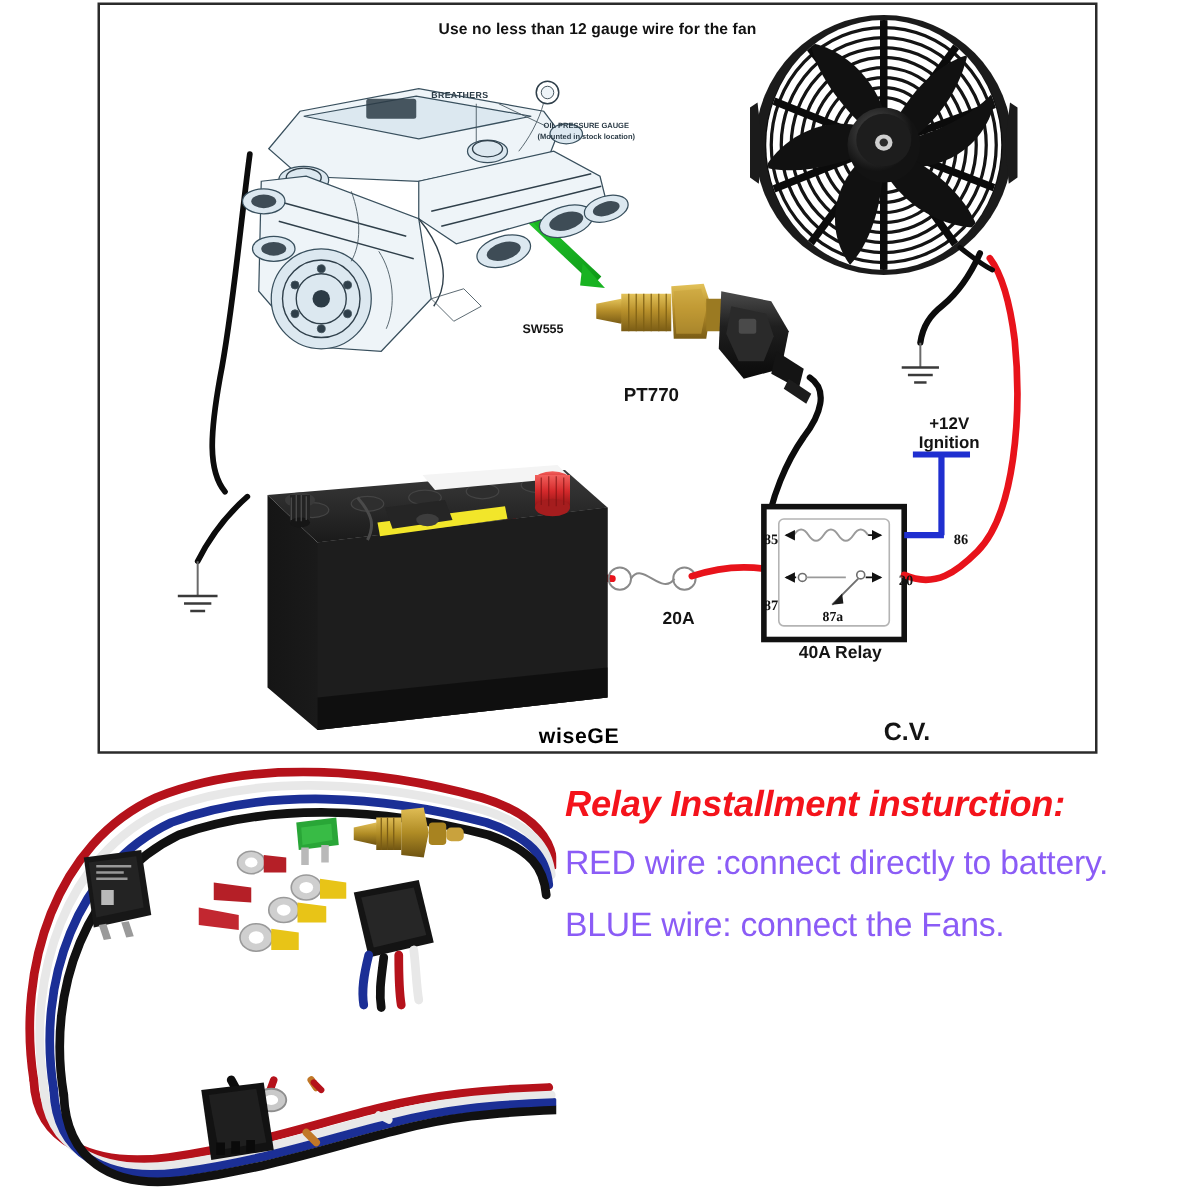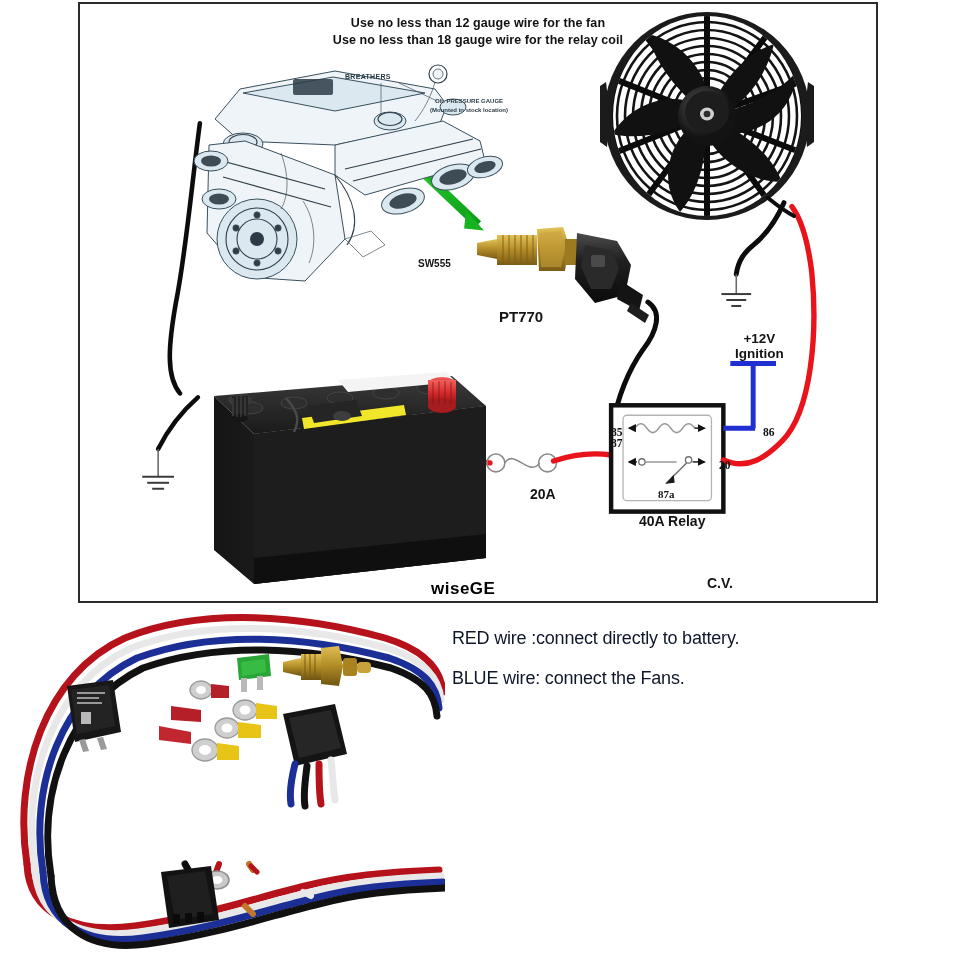--- a/index.html
+++ b/index.html
@@ -24,28 +24,28 @@
 
   .dlabel{
     position:absolute;font-family:"Liberation Sans",sans-serif;
     font-weight:bold;color:#141414;white-space:nowrap;
   }
   #label-sw555{left:338px;top:254px;font-size:10px;}
   #label-pt770{left:419px;top:304px;font-size:15px;}
   #label-20a{left:450px;top:482px;font-size:14px;}
   #label-relay40{left:559px;top:509px;font-size:14px;}
   #label-12v{left:655px;top:327px;font-size:13.5px;text-align:center;line-height:15px;}
-  #label-cv{left:627px;top:571px;font-size:14px;}
+  #label-cv{left:627px;top:571px;font-size:20px;}
   .term{
     position:absolute;font-family:"Liberation Serif",serif;font-weight:bold;
     font-size:11.5px;color:#111;
   }
   #term-85{left:531px;top:422px;}
   #term-86{left:639px;top:422px;margin-left:44px;}
-  #term-87{left:531px;top:433px;}
+  #term-87{left:531px;top:475px;}
   #term-30{left:639px;top:455px;}
   #term-87a{left:578px;top:484px;font-size:11px;}
 
   #watermark{
     position:absolute;left:330px;top:575px;font-size:17px;color:#000000;
     font-family:"Liberation Sans",sans-serif;font-weight:bold;letter-spacing:.5px;margin-left:21px;
   }
 
   
   #engine-wrap{position:absolute;left:105px;top:45px;width:330px;height:250px;}
@@ -75,21 +75,21 @@
 
   
   #bottom{position:absolute;left:0;top:614px;width:960px;height:346px;background:#fff;}
   #harness-wrap{position:absolute;left:5px;top:0px;width:440px;height:340px;}
   #instructions{position:absolute;left:452px;top:14px;width:500px;}
   #instr-title{
     font-family:"Liberation Sans",sans-serif;font-style:italic;font-weight:bold;
     font-size:29px;color:#f4131b;margin:0 0 14px 0;letter-spacing:-.2px;
   }
   .instr-line{
-    font-family:"Liberation Sans",sans-serif;font-size:18px;color:#0f172a;
+    font-family:"Liberation Sans",sans-serif;font-size:27px;color:#8b5cf6;
     margin:0 0 19px 0;white-space:nowrap;letter-spacing:-.2px;
   }
 </style>
 </head>
 <body>
 
 <div id="root">
 
   <div id="diagram-panel">
 
@@ -412,21 +412,20 @@
             <line x1="243" y1="20" x2="243" y2="42"></line>
               <line x1="249" y1="19" x2="249" y2="43"></line>
             <line x1="255" y1="19" x2="255" y2="43"></line>
               <line x1="261" y1="20" x2="261" y2="42"></line>
           </g>
         </g>
       </svg>
     </div>
 
     <div class="note-line" id="note-1">Use no less than 12 gauge wire for the fan</div>
-    <div class="note-line" id="note-2">Use no less than 18 gauge wire for the relay coil</div>
 
     <div class="dlabel" id="label-sw555">SW555</div>
     <div class="dlabel" id="label-pt770">PT770</div>
     <div class="dlabel" id="label-20a">20A</div>
     <div class="dlabel" id="label-relay40">40A Relay</div>
     <div class="dlabel" id="label-12v">
       <span>+12V</span><br>
       <span>Ignition</span>
     </div>
     <div class="dlabel" id="label-cv">C.V.</div>
@@ -556,17 +555,18 @@
         <g>
           <path d="M244,250 L248,256" stroke="#c07828" stroke-width="6" stroke-linecap="round"></path>
           <path d="M246,252 L252,258" stroke="#b5121b" stroke-width="5" stroke-linecap="round"></path>
           <path d="M240,292 L248,300" stroke="#c07828" stroke-width="6" stroke-linecap="round"></path>
           <path d="M298,278 L306,282" stroke="#e8e8e8" stroke-width="6" stroke-linecap="round"></path>
         </g>
       </svg>
     </div>
 
     <div id="instructions">
+      <div id="instr-title">Relay Installment insturction:</div>
       <p class="instr-line">RED wire :connect directly to battery.</p>
       <p class="instr-line">BLUE wire: connect the Fans.</p>
     </div>
   </div>
 </div>
 
 </body></html>

